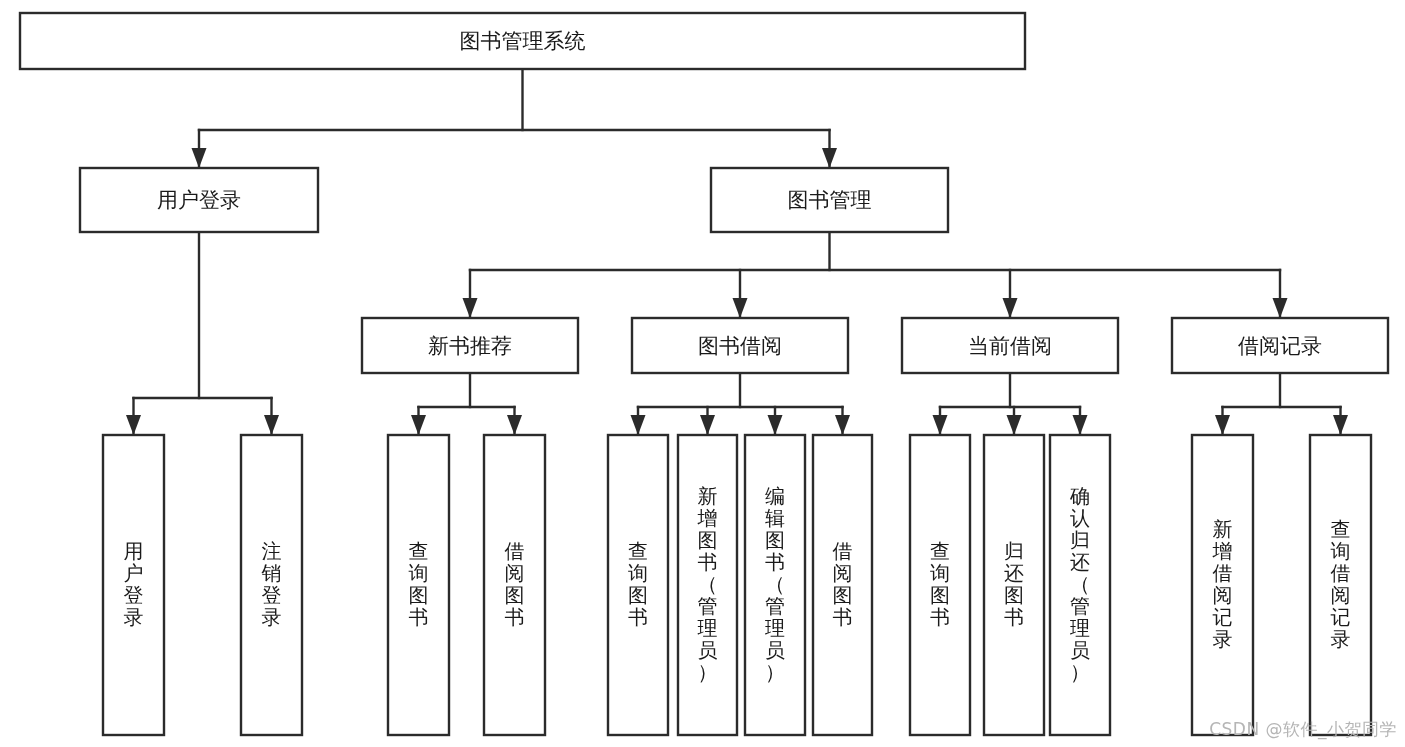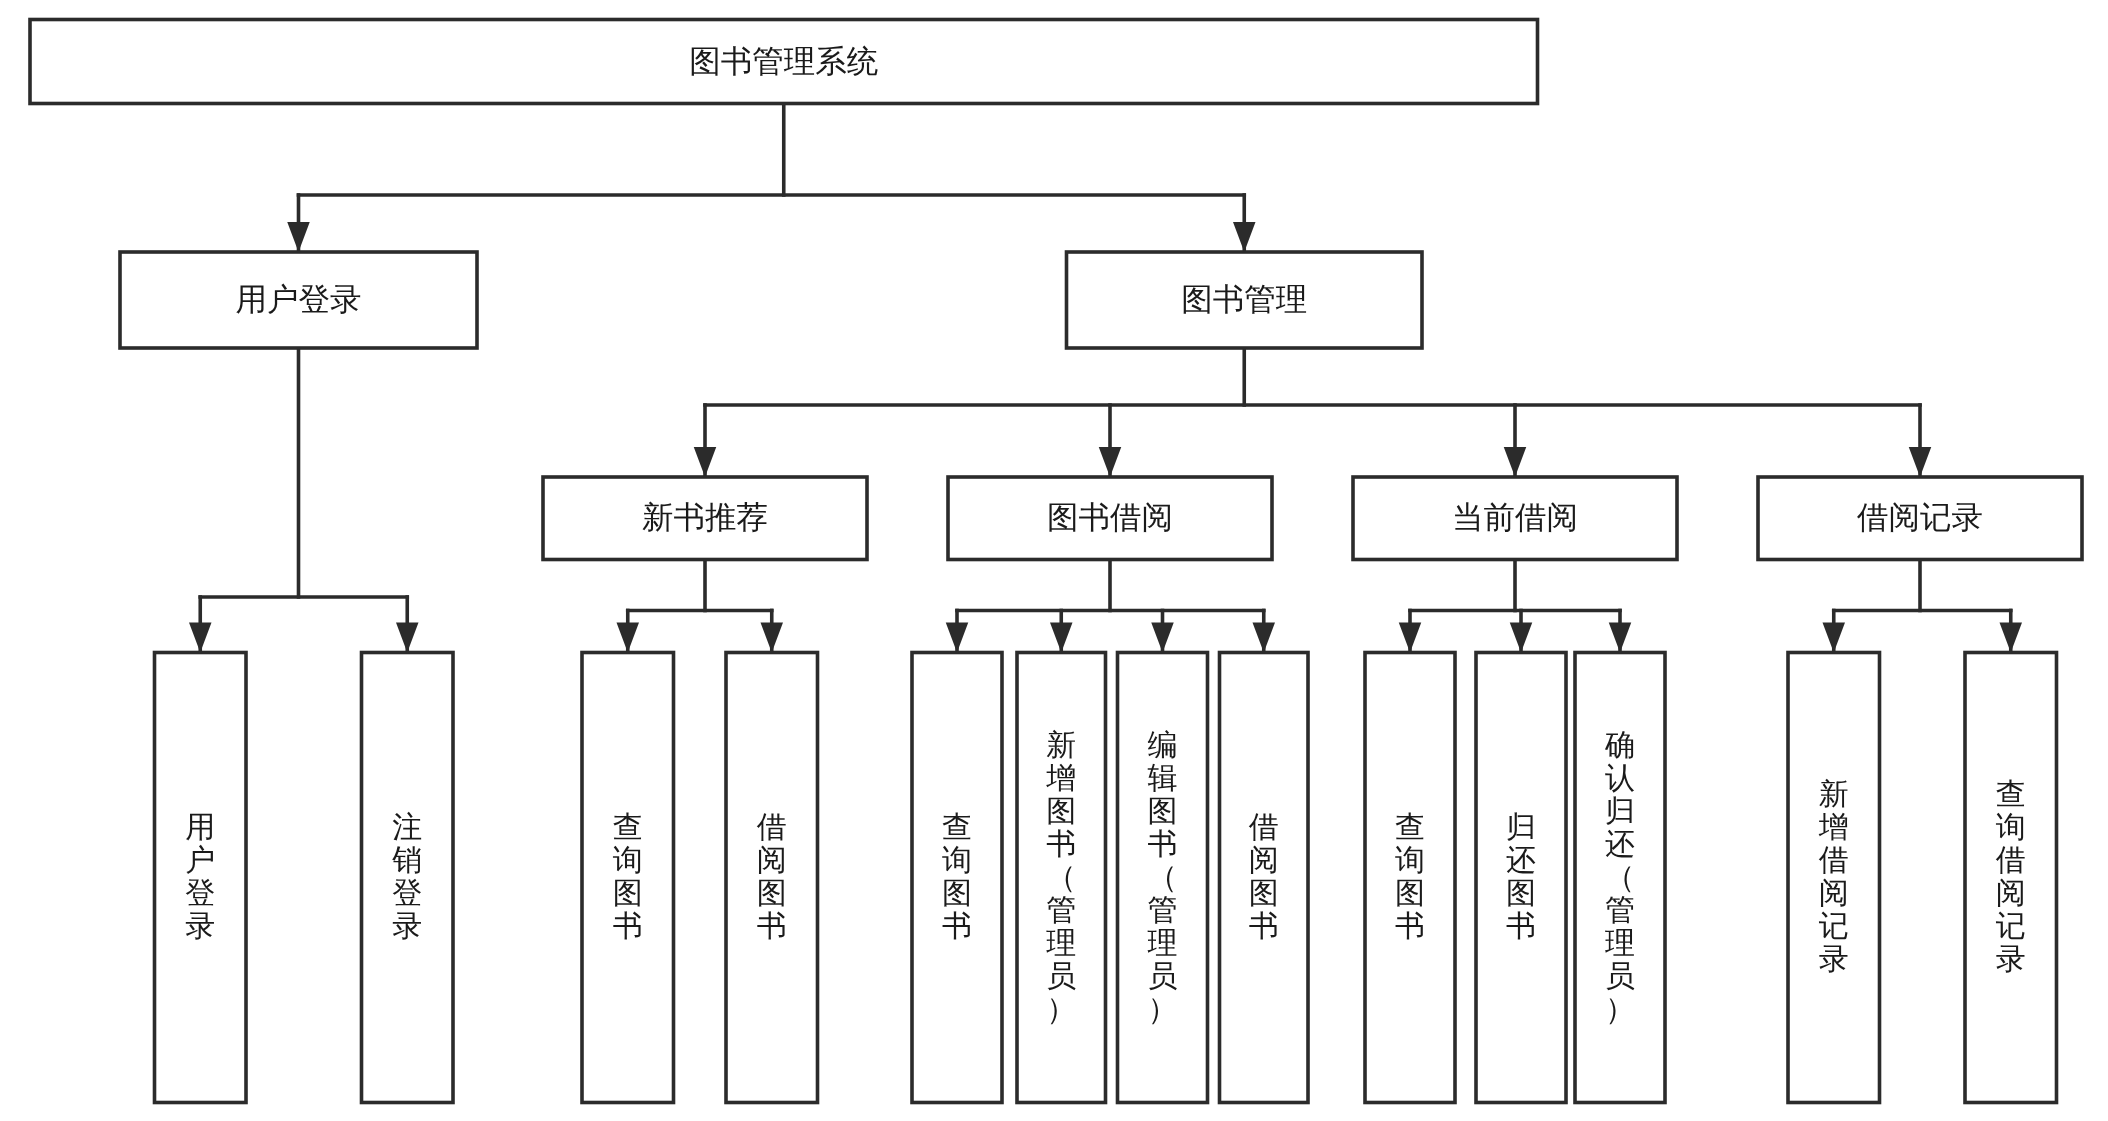--- a/index.html
+++ b/index.html
@@ -200,13 +200,14 @@
         <g>
           <rect x="1192" y="435" width="61" height="300" class="node-box"></rect>
           <text x="1222.5" y="536.16" class="node-label-v"><tspan x="1222.5" dy="0">新</tspan><tspan x="1222.5" dy="22">增</tspan><tspan x="1222.5" dy="22">借</tspan><tspan x="1222.5" dy="22">阅</tspan><tspan x="1222.5" dy="22">记</tspan><tspan x="1222.5" dy="22">录</tspan></text>
         </g>
         <g>
           <rect x="1310" y="435" width="61" height="300" class="node-box"></rect>
           <text x="1340.5" y="536.16" class="node-label-v"><tspan x="1340.5" dy="0">查</tspan><tspan x="1340.5" dy="22">询</tspan><tspan x="1340.5" dy="22">借</tspan><tspan x="1340.5" dy="22">阅</tspan><tspan x="1340.5" dy="22">记</tspan><tspan x="1340.5" dy="22">录</tspan></text>
         </g>
       </g>
   </svg>
+  <div class="watermark">CSDN @软件_小贺同学</div>
 </div>
 
 </body></html>

